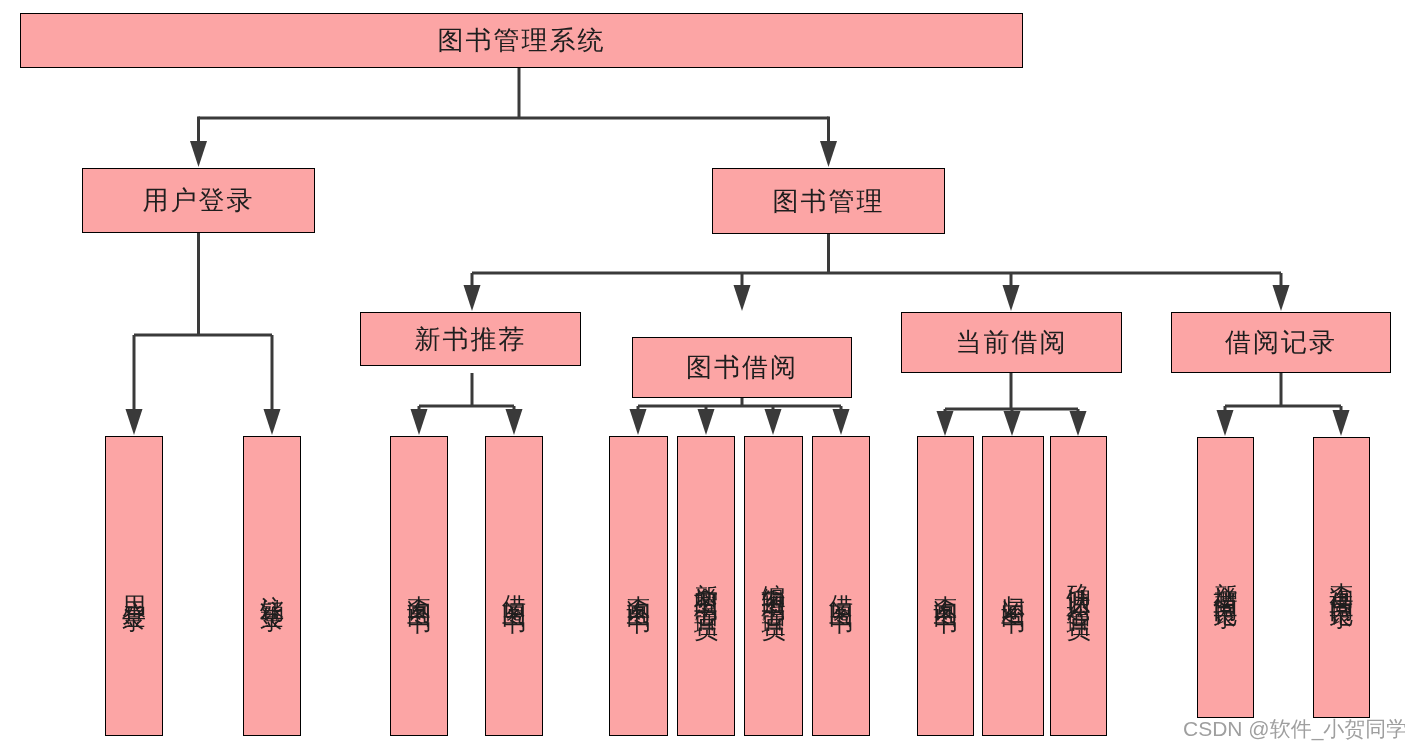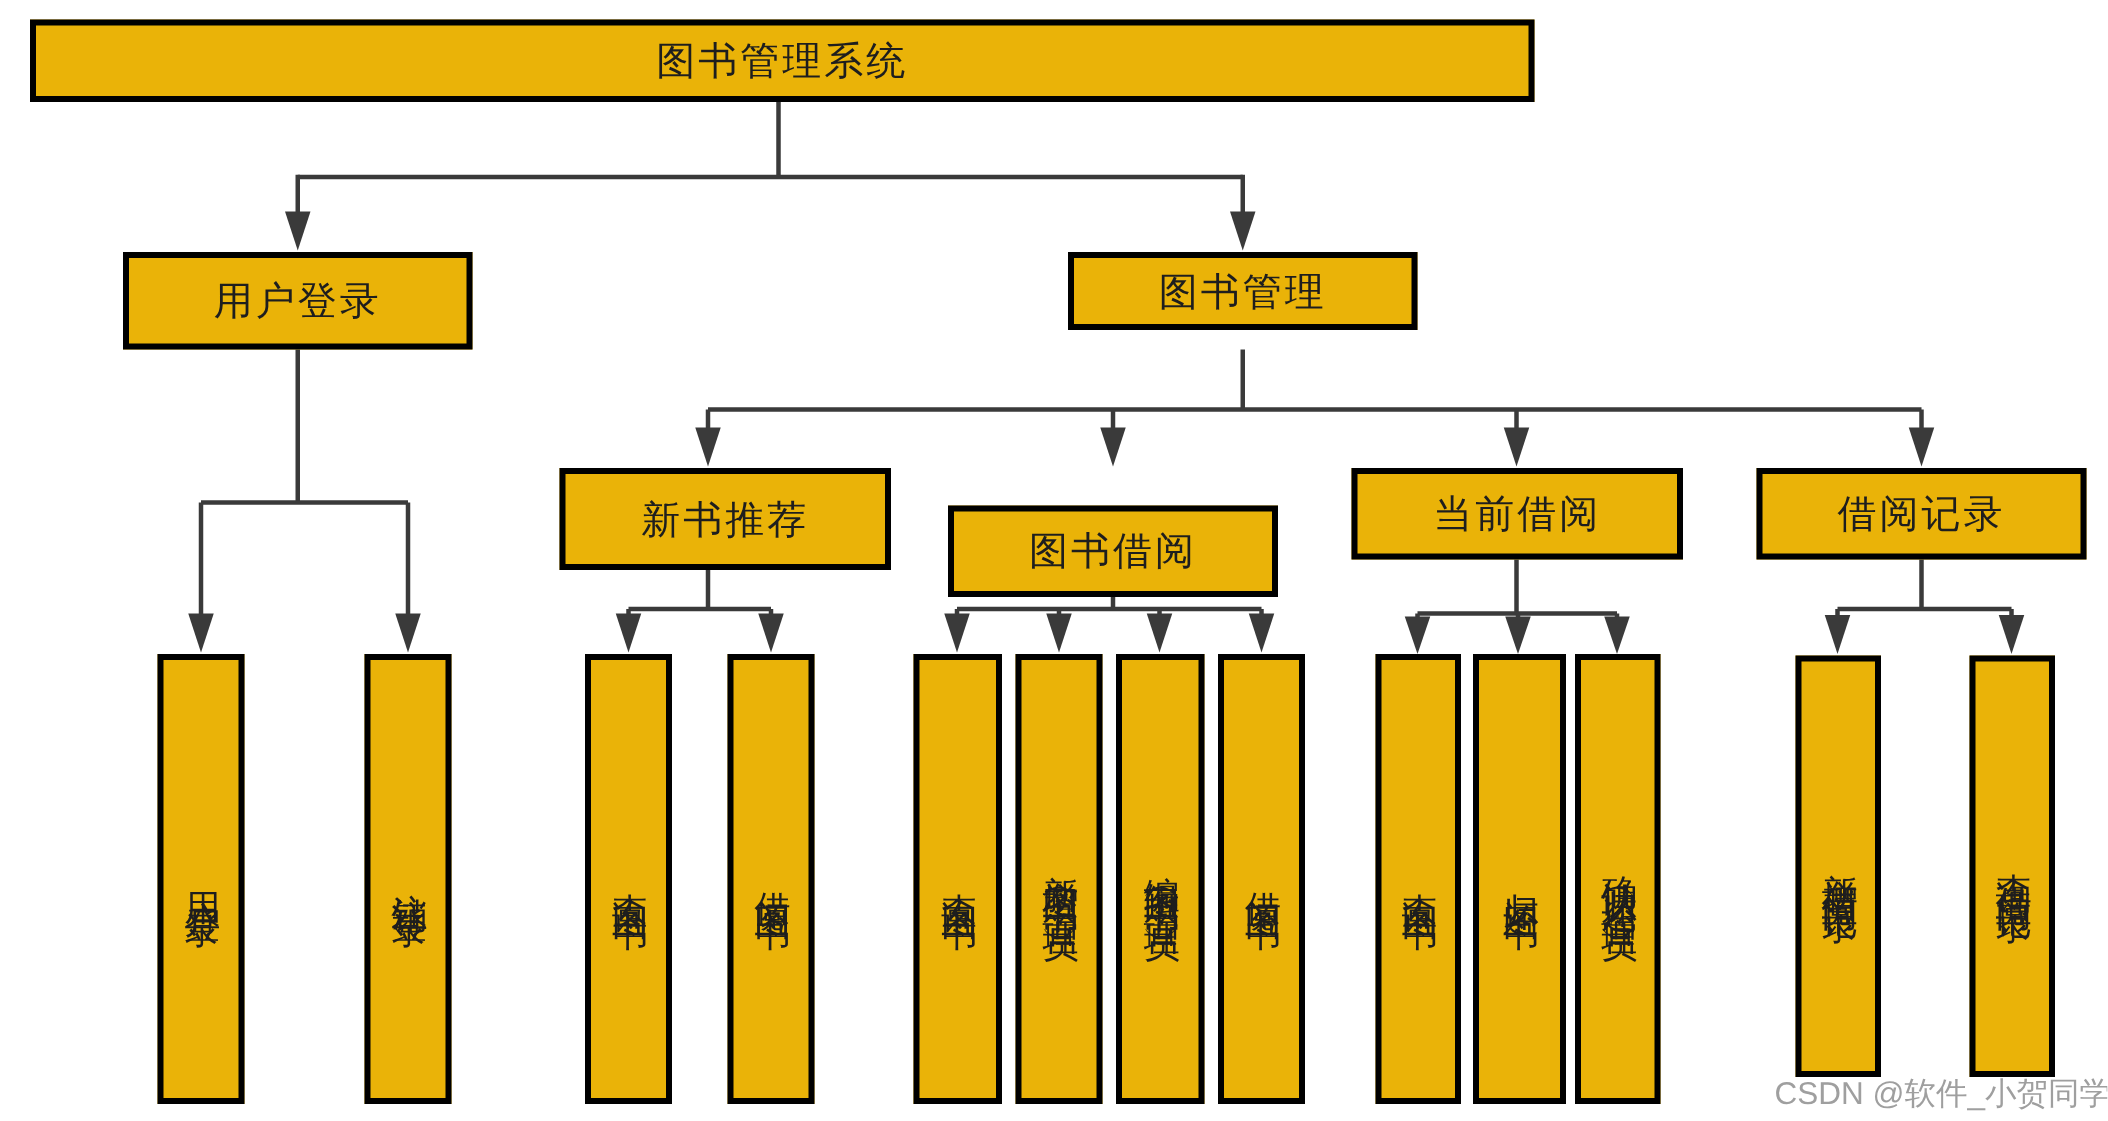--- a/index.html
+++ b/index.html
@@ -13,22 +13,22 @@
   }
   .connectors {
     position: absolute;
     left: 0; top: 0;
     width: 1405px; height: 747px;
     pointer-events: none;
   }
   .node {
     position: absolute;
     box-sizing: border-box;
-    border: 4px solid #000000;
-    background: #eab308;
+    border: 1px solid #000000;
+    background: #fca5a5;
     color: #1e1e1e;
     display: flex;
     align-items: center;
     justify-content: center;
     z-index: 2;
   }
   .hbox {
     font-size: 26px;
     letter-spacing: 2px;
     white-space: nowrap;
@@ -129,23 +129,23 @@
       <path class="wire" d="M1225 406 V410"></path>
       <path class="wire" d="M1341 406 V410"></path>
       <path class="head" d="M1216.5 410 L1233.5 410 L1225 436 Z"></path>
       <path class="head" d="M1332.5 410 L1349.5 410 L1341 436 Z"></path>
     </g>
   </svg>
 
   <div class="node hbox" style="left:20px; top:13px; width:1003px; height:55px;">图书管理系统</div>
 
   <div class="node hbox" style="left:82px; top:168px; width:233px; height:65px;">用户登录</div>
-  <div class="node hbox" style="left:712px; top:168px; width:233px; height:52px;font-family:Liberation Mono, monospace;">图书管理</div>
+  <div class="node hbox" style="left:712px; top:168px; width:233px; height:66px;font-family:Liberation Mono, monospace;">图书管理</div>
 
-  <div class="node hbox" style="left:373px; top:312px; width:221px; height:68px;">新书推荐</div>
+  <div class="node hbox" style="left:360px; top:312px; width:221px; height:54px;">新书推荐</div>
   <div class="node hbox" style="left:632px; top:312px; width:220px; height:61px;margin-top:25px;">图书借阅</div>
   <div class="node hbox" style="left:901px; top:312px; width:221px; height:61px;">当前借阅</div>
   <div class="node hbox" style="left:1171px; top:312px; width:220px; height:61px;">借阅记录</div>
 
   <div class="node vbox" style="left:105px; top:436px; width:58px; height:300px;">用户登录</div>
   <div class="node vbox" style="left:243px; top:436px; width:58px; height:300px;">注销登录</div>
 
   <div class="node vbox" style="left:390px; top:436px; width:58px; height:300px;">查询图书</div>
   <div class="node vbox" style="left:485px; top:436px; width:58px; height:300px;">借阅图书</div>
 

